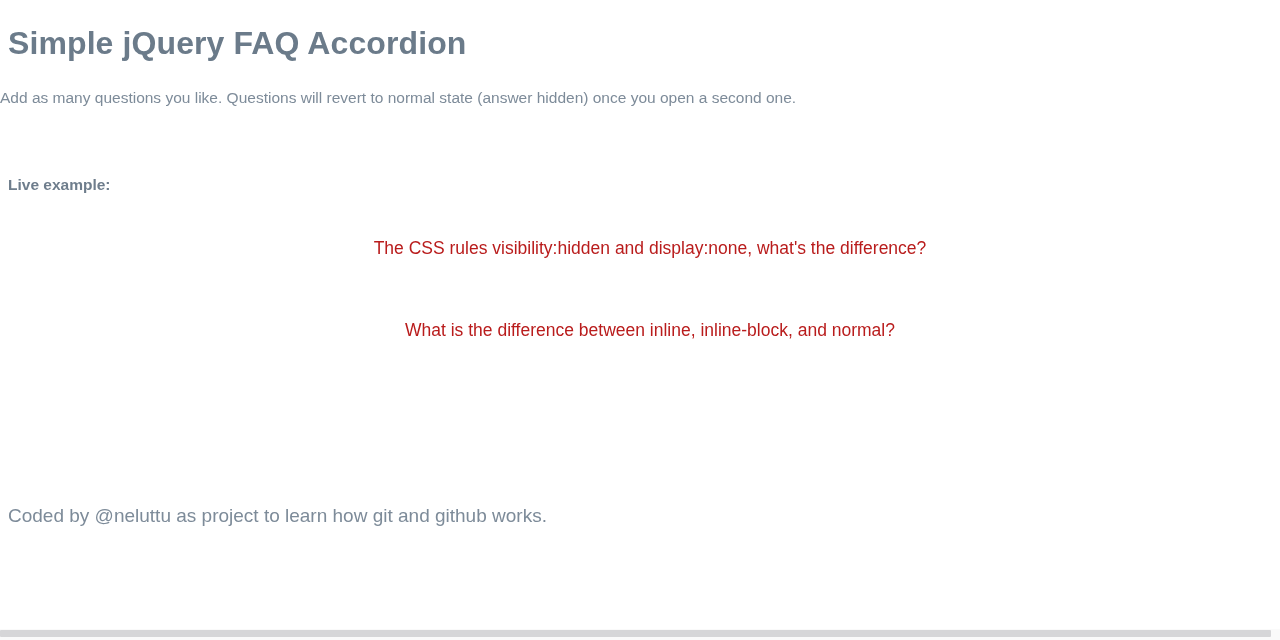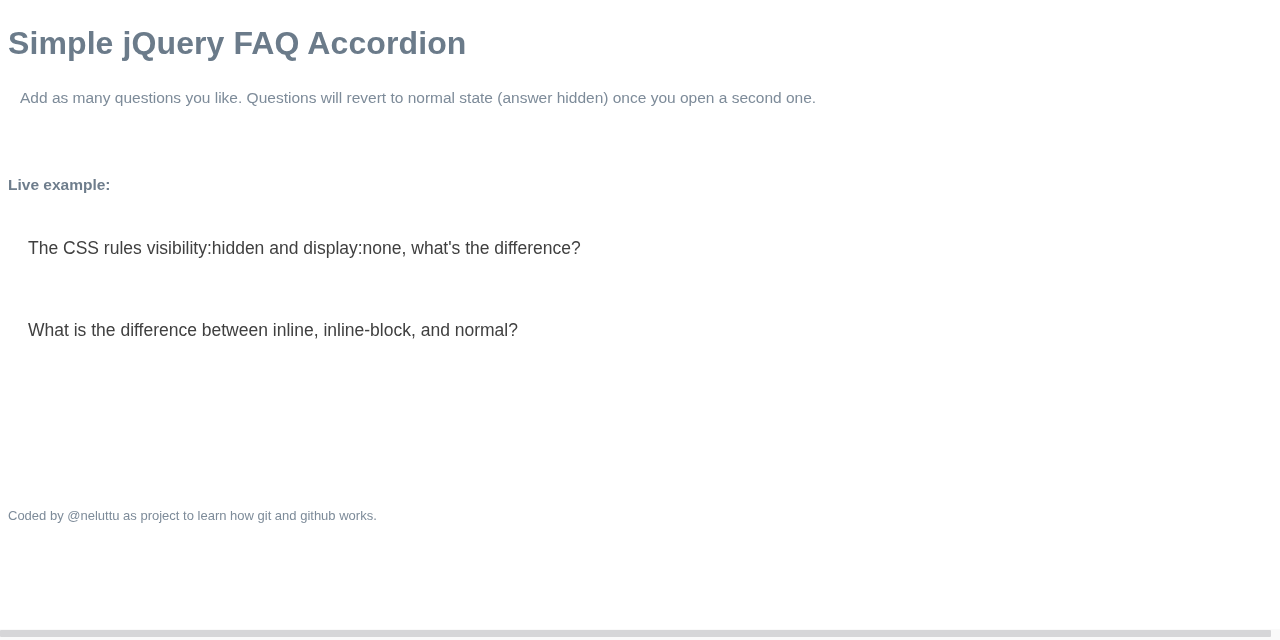--- a/index.html
+++ b/index.html
@@ -35,21 +35,21 @@
     font-size: 32px;
     line-height: 40px;
     font-weight: 700;
     color: #6b7b8a;
     letter-spacing: 0.1px;
     white-space: nowrap;
   }
 
   .intro {
     position: absolute;
-    left: 20px;
+    left: 0;
     top: 87px;
     font-size: 15.5px;
     line-height: 22px;
     color: #7d8b99;
     font-weight: 400;
     white-space: nowrap;
   }
   .intro-line {
     display: block;
   }
@@ -81,35 +81,35 @@
     padding: 0;
     height: 82px;
   }
 
   .faq-question {
     display: block;
     margin: 0;
     padding: 24px 0 0 20px;
     font-size: 17.5px;
     line-height: 24px;
-    color: #404040;
+    color: #b91c1c;
     font-weight: 400;
     cursor: pointer;
     white-space: nowrap;
     background: transparent;
     border: none;
-    text-align: left;
+    text-align: center;
     font-family: inherit;
   }
 
   .footer-credit {
     position: absolute;
     left: 8px;
     top: 505px;
-    font-size: 13px;
+    font-size: 19px;
     line-height: 22px;
     color: #7d8b99;
     white-space: nowrap;
   }
 
   .h-scrollbar {
     position: absolute;
     left: 0;
     top: 629px;
     width: 1280px;

